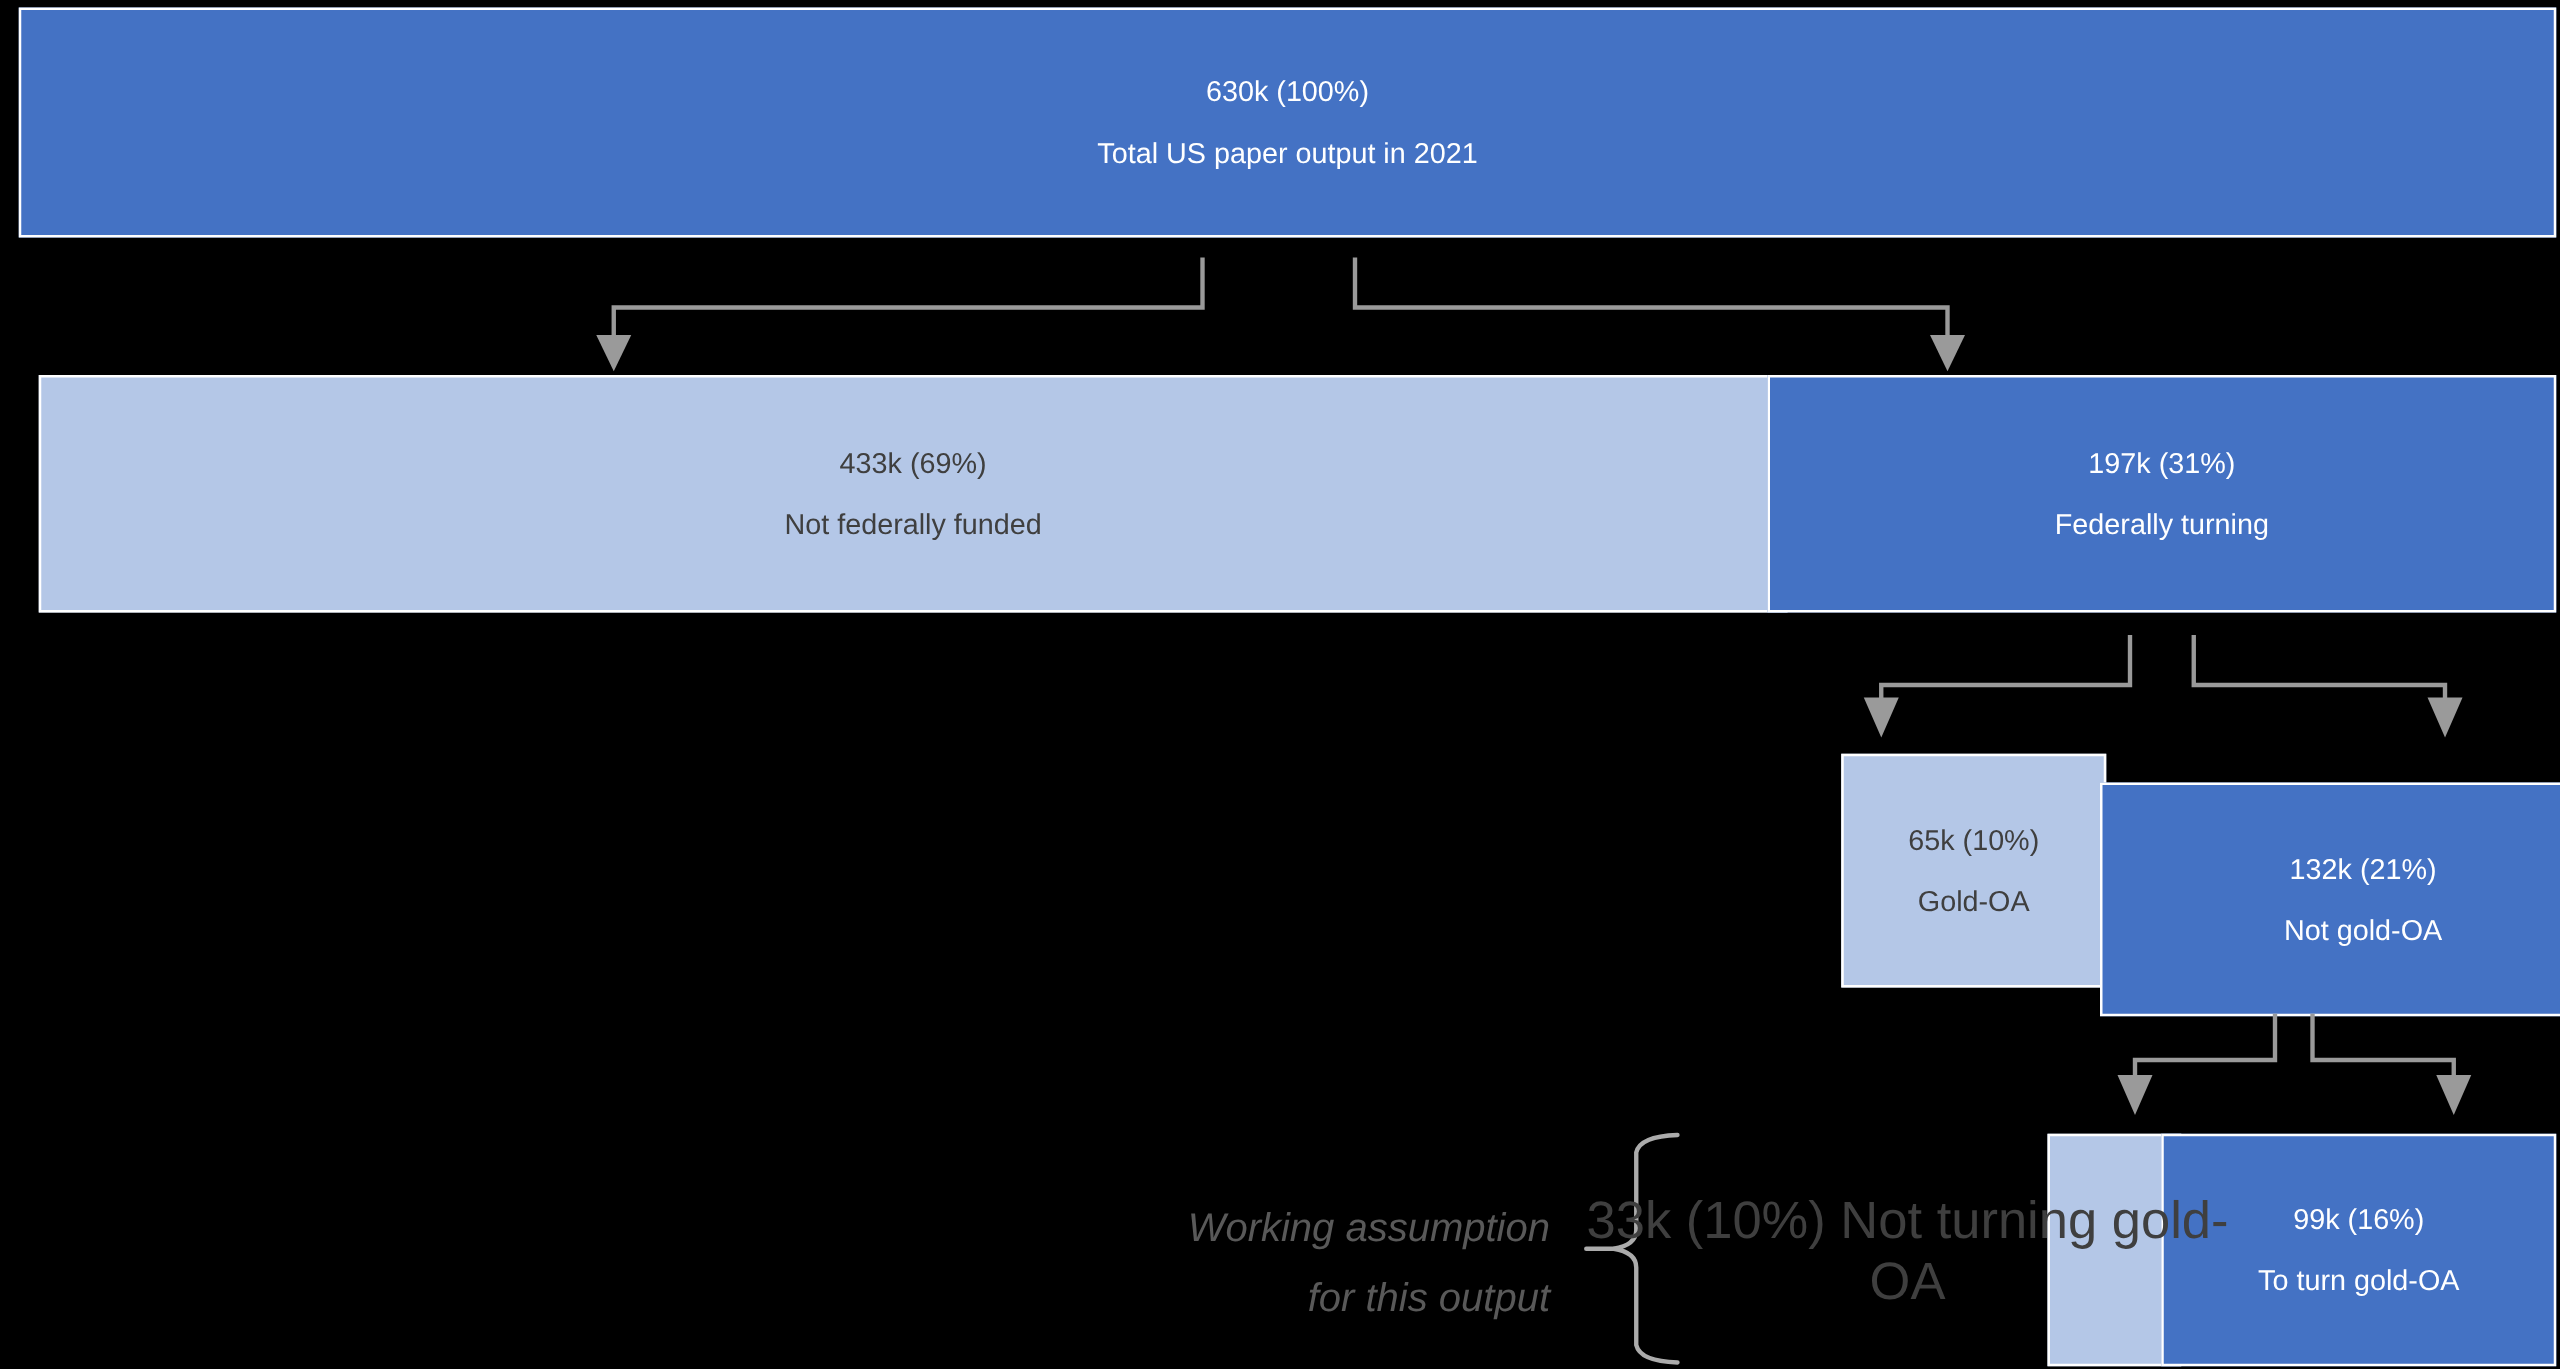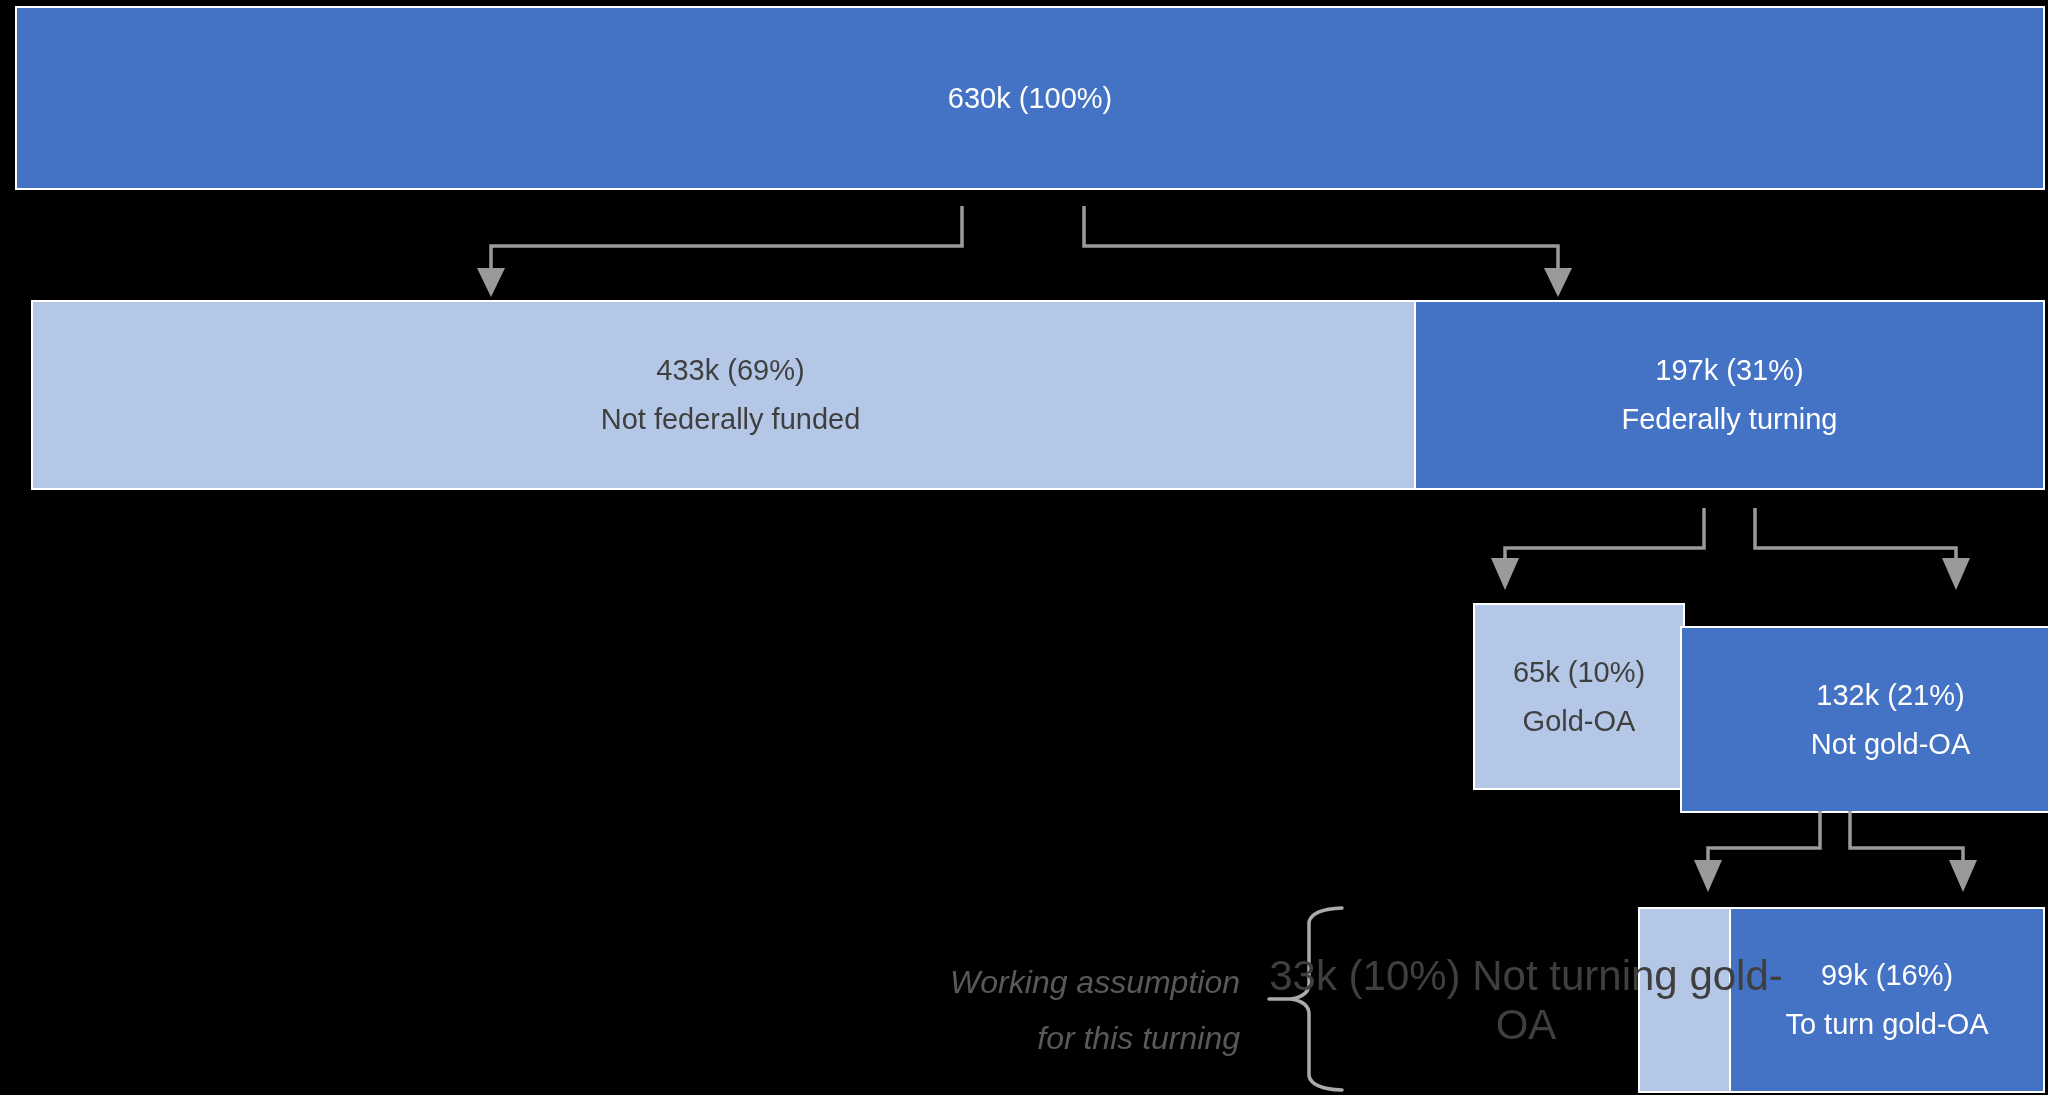--- a/index.html
+++ b/index.html
@@ -6,21 +6,21 @@
   #stage{
     position:relative;width:2048px;height:1095px;
     background:var(--background,#000);
     font-family:"Liberation Sans",sans-serif;
     overflow:hidden;
   }
   .node{
     position:absolute;box-sizing:border-box;
     border:2px solid var(--box-border,#ffffff);
     display:flex;flex-direction:column;align-items:center;justify-content:center;
-    text-align:center;font-size:29px;line-height:49px;
+    text-align:center;font-size:23px;line-height:49px;
   }
   .node.dark{background:var(--dark-blue,#4472C4);color:var(--light-text,#ffffff);}
   .node.light{background:var(--light-blue,#B4C7E7);color:var(--dark-text,#3F3F3F);margin-left:16px;}
   .node .value,.node .label{display:block;white-space:nowrap;}
   #connector-layer{position:absolute;left:0;top:0;z-index:2;pointer-events:none;}
   .connector{stroke:var(--connector,#9A9A9A);stroke-width:3.5;fill:none;}
   .arrowhead{fill:var(--connector,#9A9A9A);stroke:none;}
   .brace-path{stroke:var(--brace,#ABABAB);stroke-width:3.5;fill:none;stroke-linecap:round;}
   .outside-label{
     position:absolute;left:1266px;top:951px;width:520px;z-index:3;
@@ -32,20 +32,21 @@
     color:var(--annotation,#595959);
   }
 </style>
 </head>
 <body>
 
 <div id="stage">
 
   <div class="node dark" style="left:15px;top:6px;width:2030px;height:184px;">
     <span class="value">630k (100%)</span>
+    <span class="label">Total US paper output in 2021</span>
   </div>
 
   <div class="node light" style="left:15px;top:300px;width:1399px;height:190px;">
     <span class="value">433k (69%)</span>
     <span class="label">Not federally funded</span>
   </div>
   <div class="node dark" style="left:1414px;top:300px;width:631px;height:190px;">
     <span class="value">197k (31%)</span>
     <span class="label">Federally turning</span>
   </div>
@@ -65,21 +66,21 @@
     <span class="label">To turn gold-OA</span>
   </div>
 
   <div class="outside-label">
     <span class="value">33k (10%)</span>
     <span class="label">Not turning gold-OA</span>
   </div>
 
   <div class="annotation">
     <div>Working assumption</div>
-    <div>for this turning</div>
+    <div>for this output</div>
   </div>
 
   <svg id="connector-layer" width="2048" height="1095" viewBox="0 0 2048 1095">
     <g>
       <path class="connector" d="M962,206 L962,246 L491,246 L491,270"></path>
       <polygon class="arrowhead" points="477,268 505,268 491,297"></polygon>
     </g>
     <g>
       <path class="connector" d="M1084,206 L1084,246 L1558,246 L1558,270"></path>
       <polygon class="arrowhead" points="1544,268 1572,268 1558,297"></polygon>

